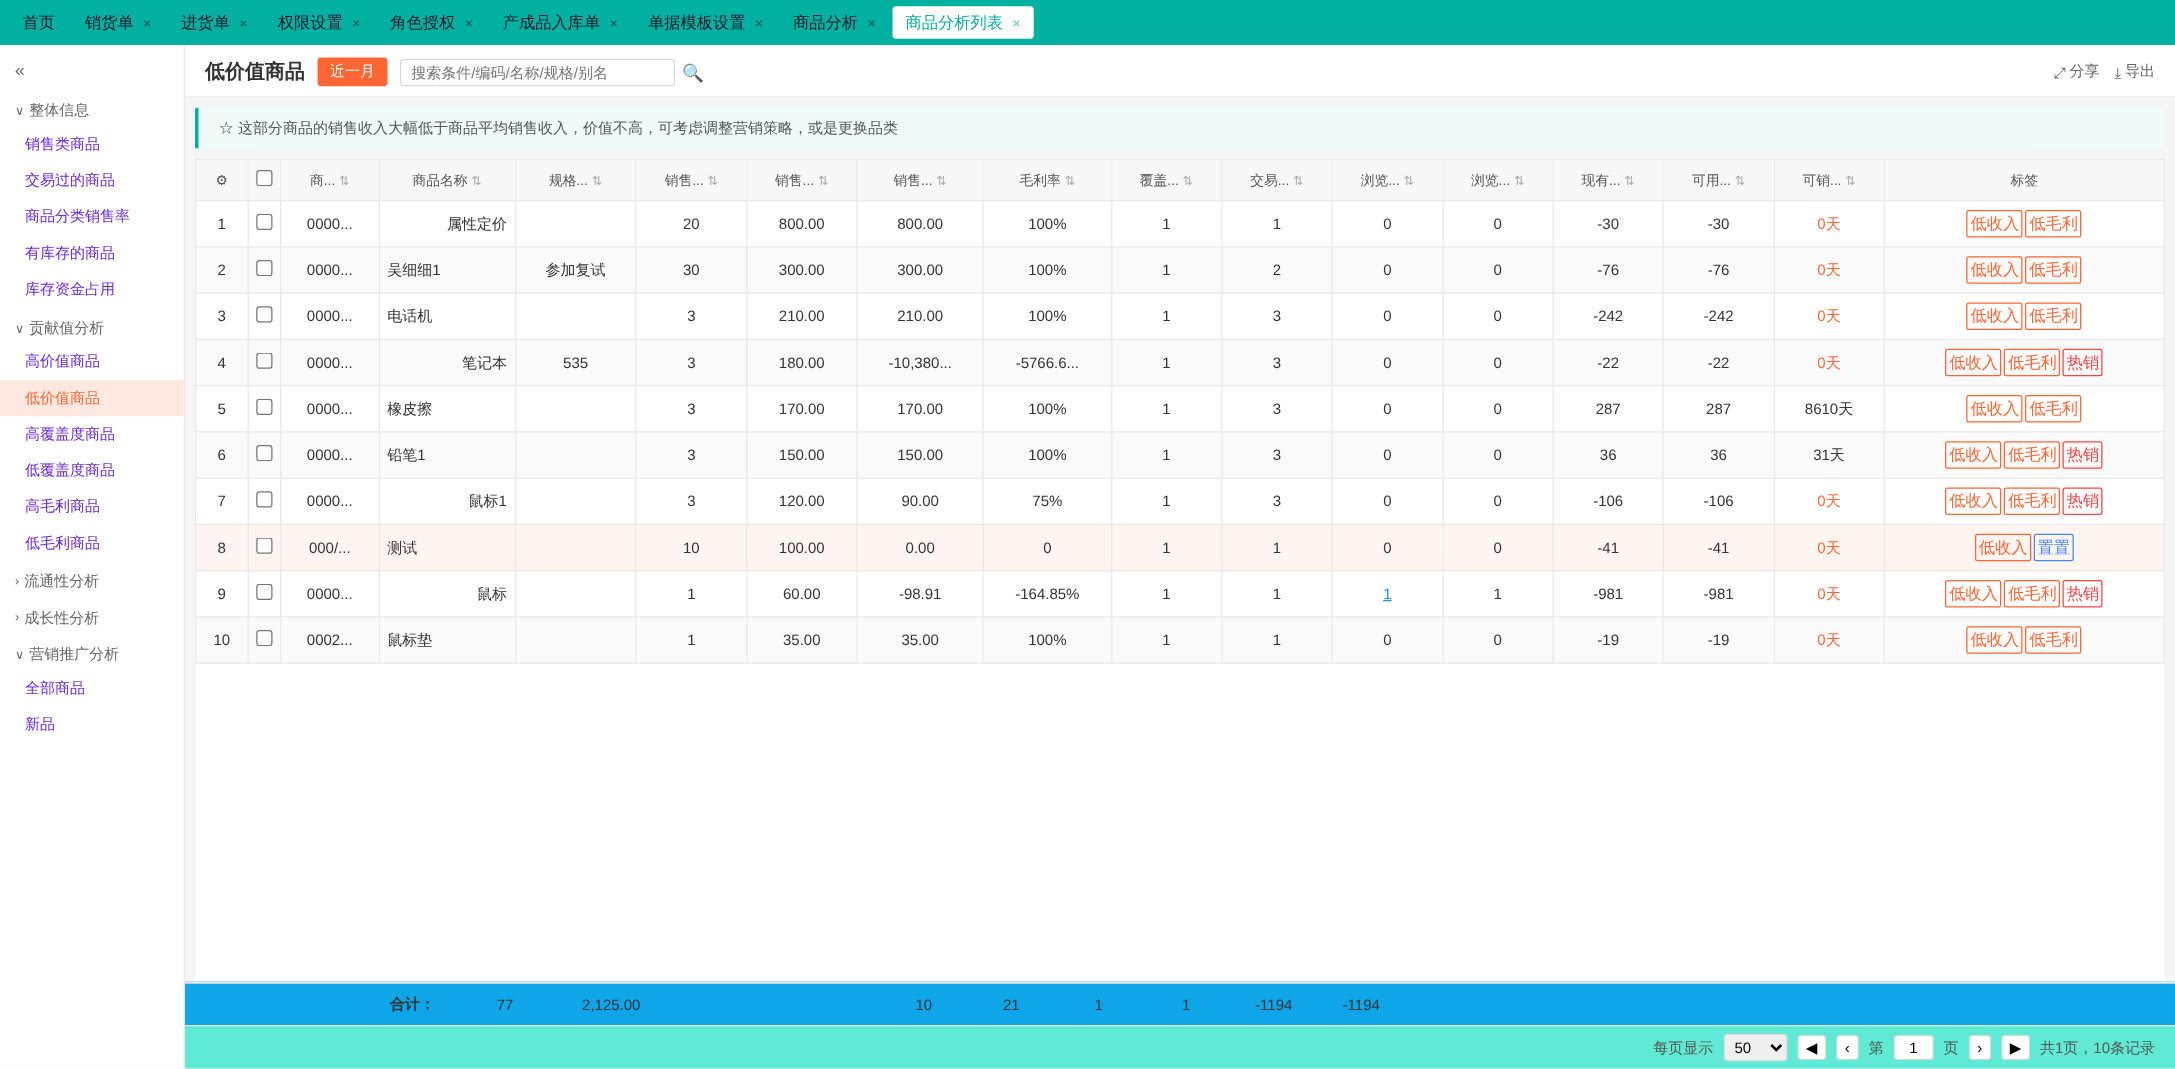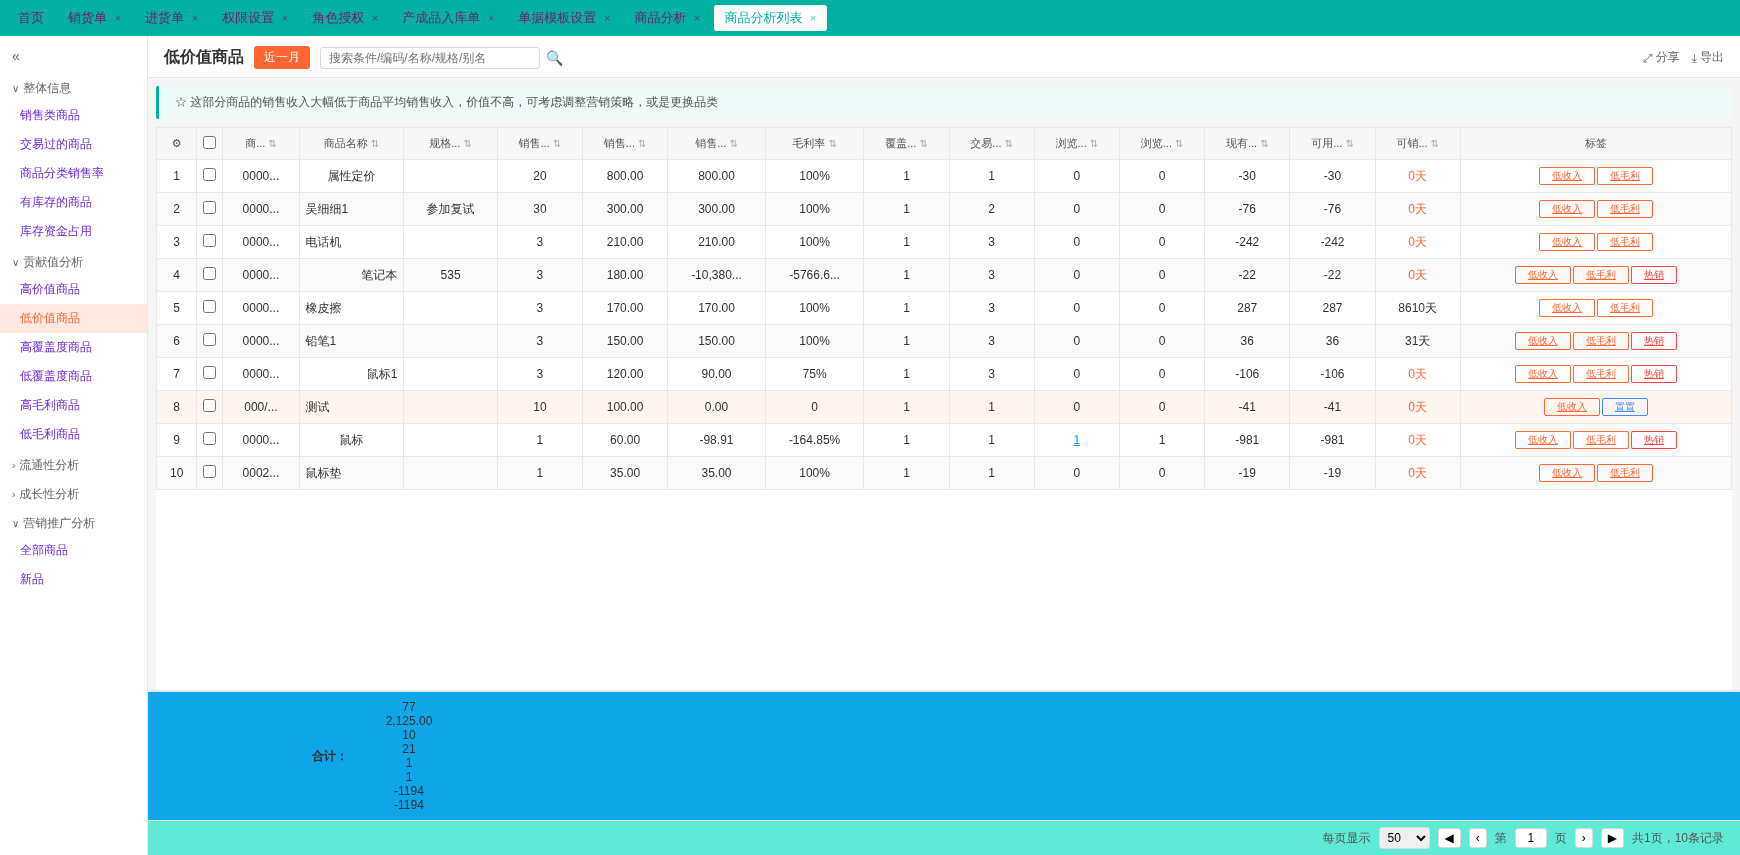--- a/index.html
+++ b/index.html
@@ -8,21 +8,21 @@
     
     .top-nav {
       background: #00b0a0;
       height: 36px;
       display: flex;
       align-items: center;
       padding: 0 8px;
       gap: 4px;
     }
     .nav-item {
-      color: #701a75;
+      color: #0f172a;
       padding: 4px 10px;
       cursor: pointer;
       font-size: 13px;
       border-radius: 3px;
       white-space: nowrap;
     }
     .nav-item.active { background: #fff; color: #00b0a0; }
     .nav-item .close-x { margin-left: 4px; font-size: 11px; opacity: 0.7; }
 
     
@@ -165,25 +165,24 @@
       padding: 6px 6px;
       border: 1px solid #e8e8e8;
       text-align: center;
       color: #333;
       white-space: nowrap;
     }
     tr:nth-child(even) { background: #fafafa; }
     tr.highlighted { background: #fff5f0; }
     .tag {
       display: inline-block;
-      padding: 1px 12px;
+      padding: 1px 2px;
       border-radius: 2px;
-      font-size: 10px;
+      font-size: 13px;
       margin: 1px;
-      text-decoration: underline;
     }
     .tag-orange { color: #ff6633; border: 1px solid #ff6633; }
     .tag-red { color: #ff4444; border: 1px solid #ff4444; }
     .tag-blue { color: #4488ff; border: 1px solid #4488ff; }
     .text-orange { color: #ff6633; }
     .text-link { color: #1890ff; text-decoration: underline; cursor: pointer; }
 
     
     .totals-bar {
       background: #0ea5e9;
@@ -197,21 +196,20 @@
     .totals-label {
       width: 200px;
       font-weight: bold;
       color: #333;
       text-align: right;
       padding-right: 16px;
     }
     .totals-values {
       display: flex;
       gap: 0;
-      flex-direction: column;
     }
     .total-cell {
       min-width: 70px;
       text-align: center;
       padding: 0 6px;
     }
 
     
     .pagination-bar {
       background: #5eead4;
@@ -393,21 +391,21 @@
             <th>可用... <span class="sort-icon">⇅</span></th>
             <th>可销... <span class="sort-icon">⇅</span></th>
             <th>标签</th>
           </tr>
         </thead>
         <tbody id="table-body">
         <tr>
       <td>1</td>
       <td class="checkbox-cell"><input type="checkbox" style=""></td>
       <td>0000...</td>
-      <td style="text-align:center;">属性定价</td>
+      <td style="text-align:right;">属性定价</td>
       <td></td>
       <td>20</td>
       <td>800.00</td>
       <td>800.00</td>
       <td>100%</td>
       <td>1</td>
       <td>1</td>
       <td><span class="">0</span></td>
       <td>0</td>
       <td>-30</td>
@@ -545,21 +543,21 @@
       <td>0</td>
       <td>-41</td>
       <td>-41</td>
       <td class="text-orange">0天</td>
       <td><span class="tag tag-orange">低收入</span><span class="tag tag-blue">置置</span></td>
     </tr>
             <tr>
       <td>9</td>
       <td class="checkbox-cell"><input type="checkbox" style=""></td>
       <td>0000...</td>
-      <td style="text-align:center;">鼠标</td>
+      <td style="text-align:right;">鼠标</td>
       <td></td>
       <td>1</td>
       <td>60.00</td>
       <td>-98.91</td>
       <td>-164.85%</td>
       <td>1</td>
       <td>1</td>
       <td><span class="text-link">1</span></td>
       <td>1</td>
       <td>-981</td>

